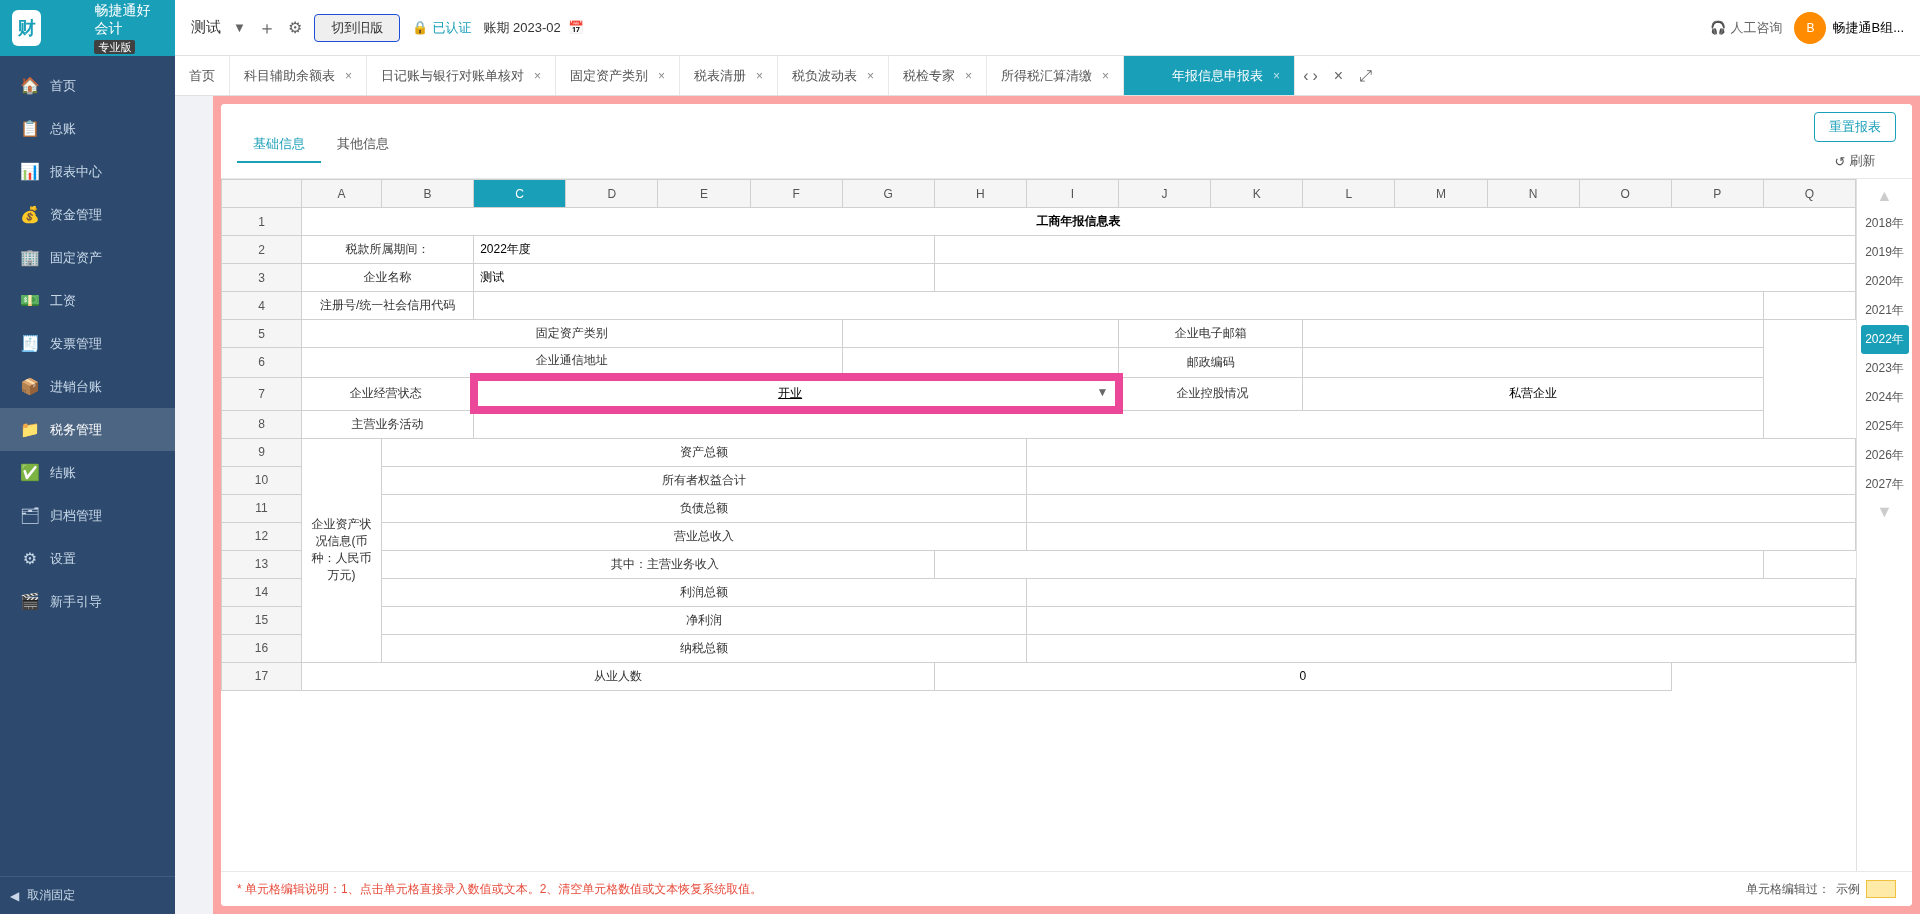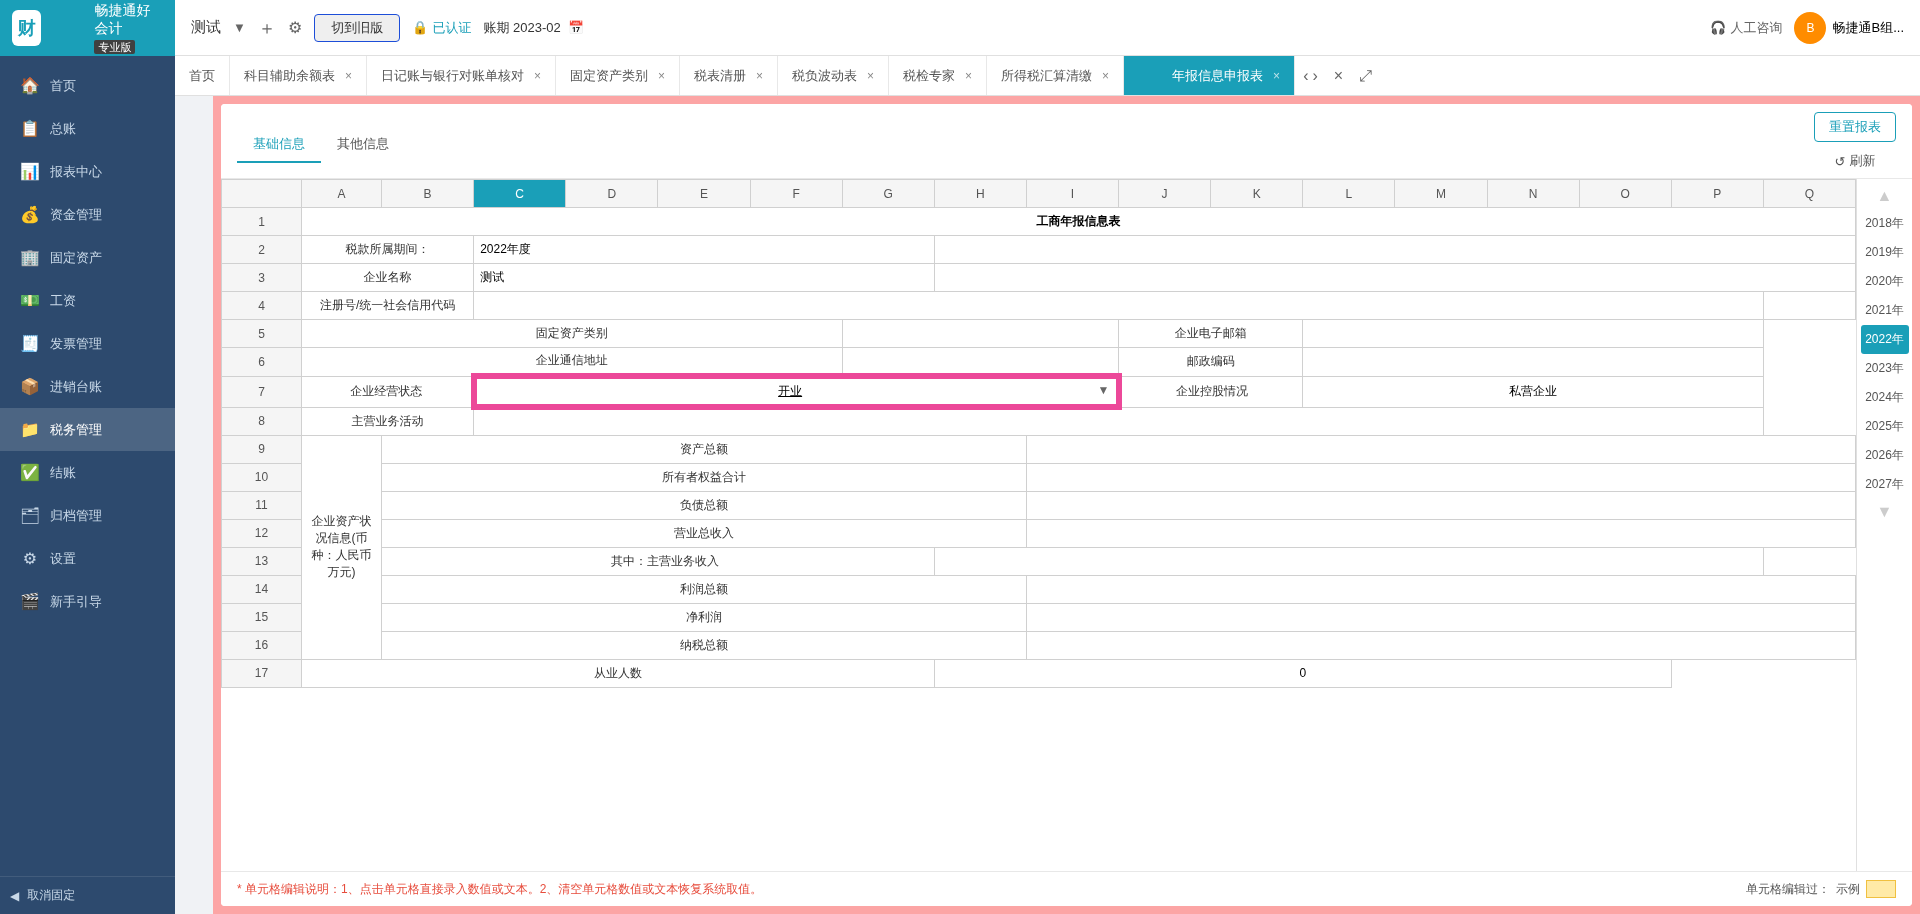--- a/index.html
+++ b/index.html
@@ -68,21 +68,21 @@
 
     
     .sheet-table { border-collapse: collapse; min-width: 100%; font-size: 12px; }
     .sheet-table th, .sheet-table td { border: 1px solid #d0d0d0; padding: 4px 6px; white-space: nowrap; height: 28px; }
     .sheet-table .row-header { background: #f5f5f5; text-align: center; width: 36px; color: #555; font-weight: normal; }
     .sheet-table .col-header { background: #f5f5f5; text-align: center; font-weight: normal; color: #555; min-width: 80px; }
     .sheet-table .col-header.selected { background: #1a9fb8; color: white; }
     .sheet-table td.center { text-align: center; }
     .sheet-table .title-cell { text-align: center; font-size: 12px; font-weight: bold; background: white; }
     .sheet-table td.label-cell { text-align: center; color: #333; }
-    .sheet-table td.active-cell { border: 6px solid #ec4899; background: white; text-decoration: underline; }
+    .sheet-table td.active-cell { border: 8px solid #ec4899; background: white; text-decoration: underline; }
     .sheet-table td.dropdown-cell { position: relative; }
     .dropdown-arrow { float: right; color: #666; }
 
     
     .sheet-footer { padding: 8px 16px; background: white; border-top: 1px solid #e8e8e8; font-size: 12px; color: #e74c3c; display: flex; align-items: center; justify-content: space-between; flex-shrink: 0; }
     .footer-right { color: #555; display: flex; align-items: center; gap: 6px; }
     .example-box { width: 30px; height: 18px; background: #ffeaa7; border: 1px solid #f0c040; display: inline-block; }
 
     
     .spreadsheet-main::-webkit-scrollbar { width: 8px; height: 8px; }

